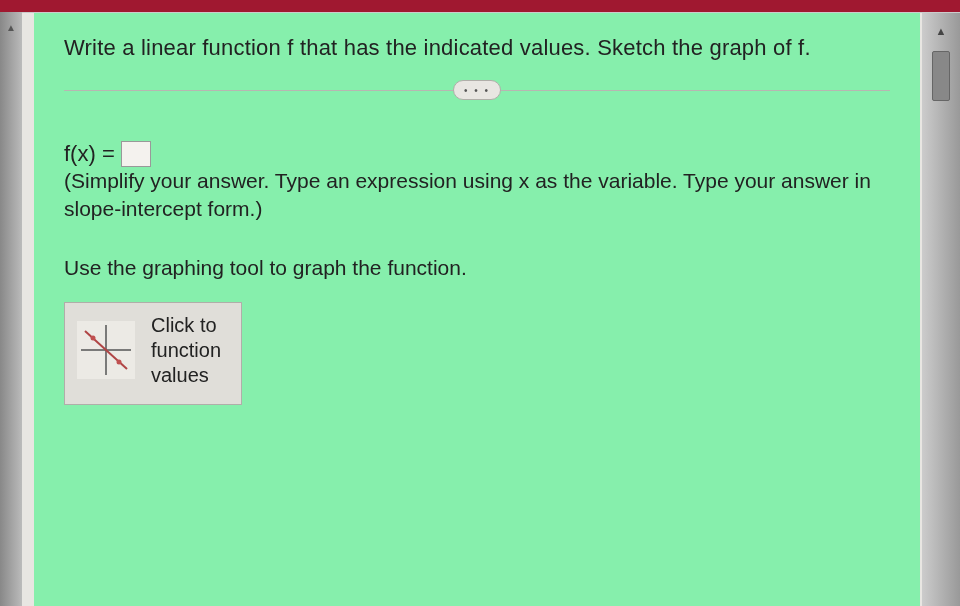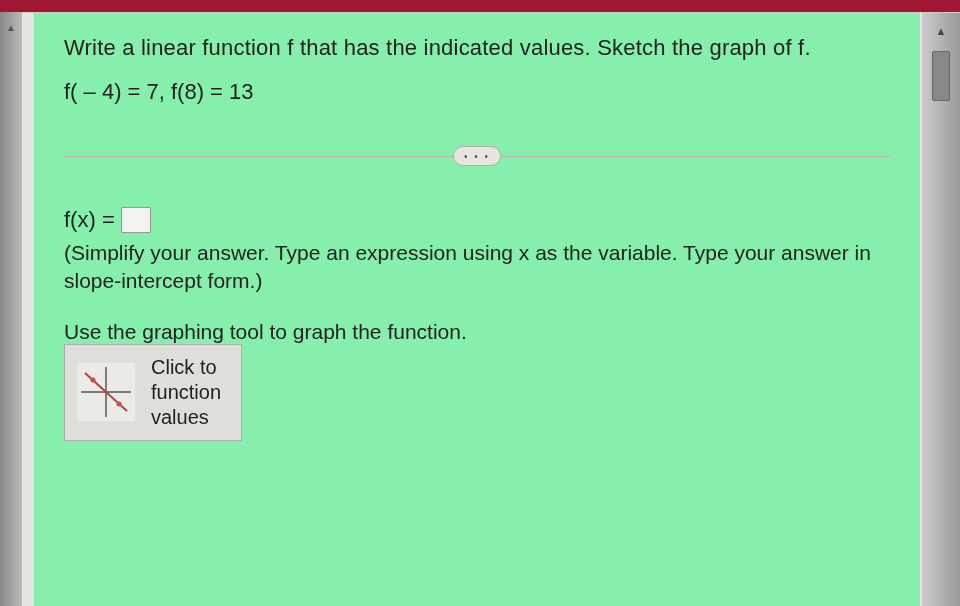--- a/index.html
+++ b/index.html
@@ -115,50 +115,50 @@
       align-items: center;
       justify-content: center;
       color: #555;
       font-size: 10px;
       letter-spacing: 2px;
       cursor: pointer;
     }
     .answer-line {
       font-size: 22px;
       color: #222;
-      margin-bottom: 6px;
       display: flex;
       align-items: center;
       gap: 6px;
     }
     .answer-box {
       display: inline-block;
       width: 30px;
       height: 26px;
       border: 1px solid #999;
       background: #f4f2ee;
       vertical-align: middle;
     }
     .hint-line {
       font-size: 21px;
       color: #222;
       line-height: 1.35;
-      margin-bottom: 24px;
+      margin-bottom: 32px;
     }
     .instruction-line {
       font-size: 21px;
       color: #222;
+      margin-bottom: 22px;
     }
     .graph-button {
       display: inline-flex;
       align-items: center;
       gap: 16px;
       border: 1px solid #b0aea9;
       background: #e0ded9;
-      padding: 10px 20px 10px 12px;
+      padding: 10px 20px 16px 12px;
       cursor: pointer;
     }
     .graph-thumb {
       width: 58px;
       height: 58px;
       background: #eceae5;
       position: relative;
       flex-shrink: 0;
     }
     .graph-label {
@@ -173,21 +173,20 @@
 <div class="left-gutter">
   <div class="arrow">▲</div>
 </div>
 
 <div class="content-window">
 
   <div class="main-panel">
 
     <p class="prompt-line">Write a linear function f that has the indicated values. Sketch the graph of f.</p>
 
-    <p class="given-line">f( – 4) = 7, f(8) = 13</p>
 
     <div class="divider-row">
       <div class="divider-line"></div>
       <div class="divider-pill">
         <span>• • •</span>
       </div>
     </div>
 
     <div class="answer-line">
       <span>f(x) =</span>

